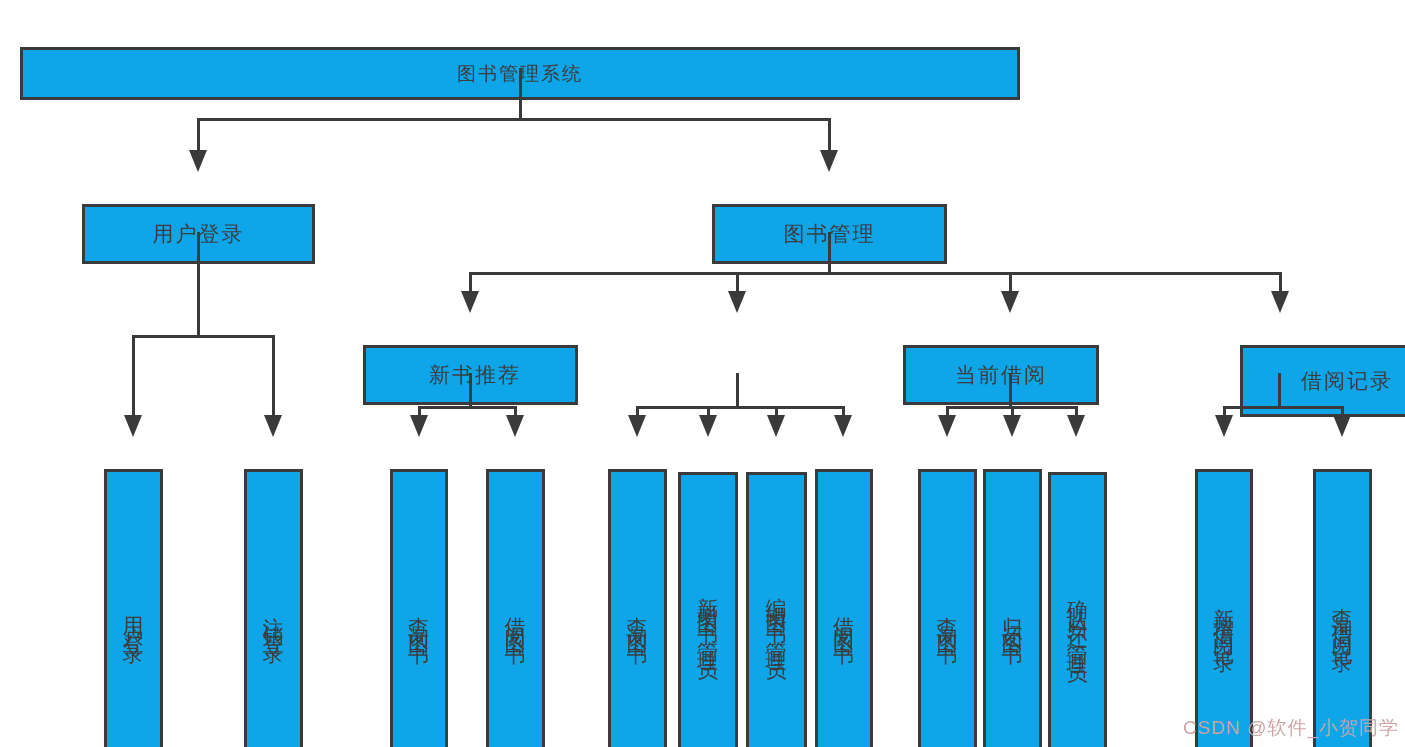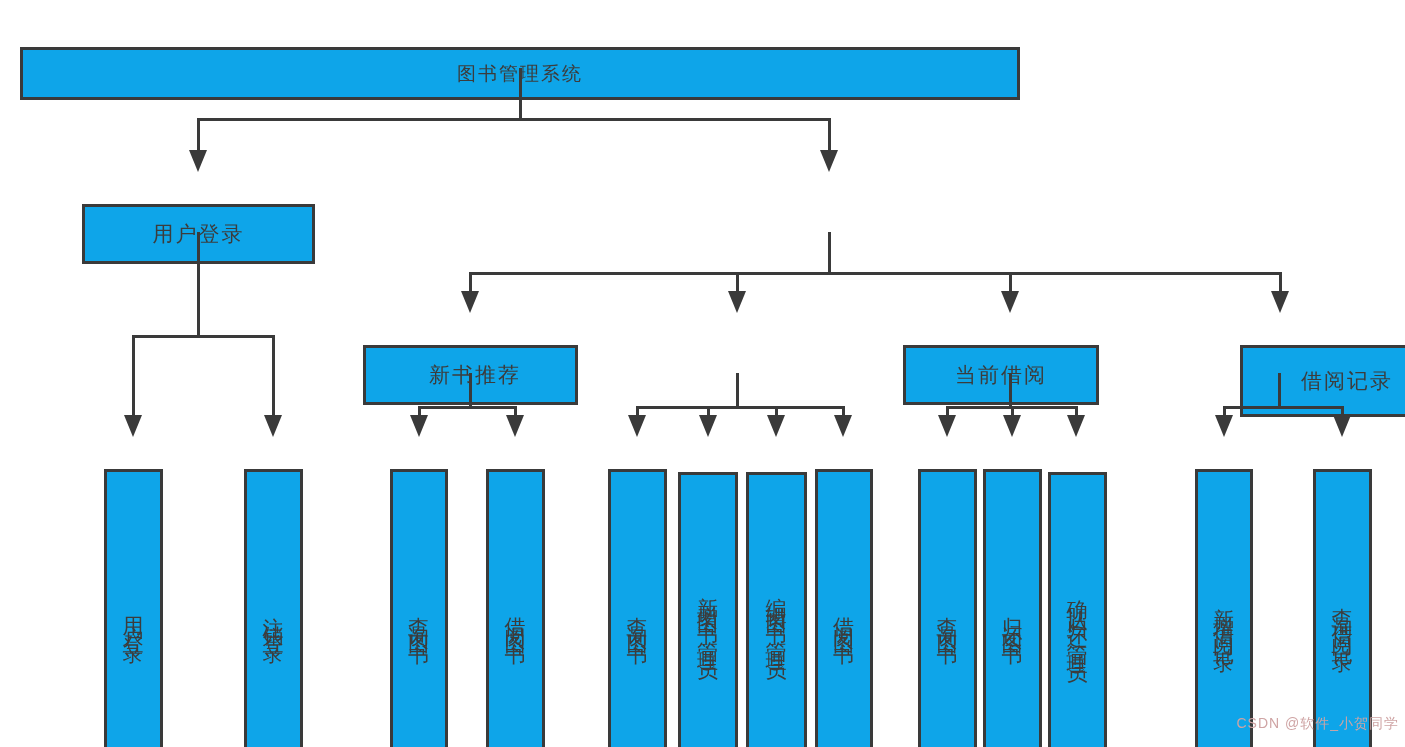--- a/index.html
+++ b/index.html
@@ -42,21 +42,21 @@
   .vl{position:absolute;width:3px;background:var(--line);}
   .ah{
     position:absolute;width:0;height:0;
     border-left:9px solid transparent;
     border-right:9px solid transparent;
     border-top:22px solid var(--line);
   }
   .watermark{
     position:absolute;
     right:6px;top:715px;
-    font-size:14px;
+    font-size:19px;
     color:var(--wm);
     letter-spacing:1px;
     z-index:9;
     white-space:nowrap;
   }
 </style>
 </head>
 <body>
 
 <div id="stage">
@@ -67,20 +67,23 @@
 
   <i class="vl" style="left:519px;top:68px;height:50px;"></i>
   <i class="hl" style="left:197px;top:118px;width:634px;"></i>
   <i class="vl" style="left:197px;top:118px;height:34px;"></i>
   <i class="ah" style="left:189px;top:150px;"></i>
   <i class="vl" style="left:828px;top:118px;height:34px;"></i>
   <i class="ah" style="left:820px;top:150px;"></i>
 
   <div class="box" style="left:82px;top:172px;width:233px;height:60px;">
     <span>用户登录</span>
+  </div>
+  <div class="box" style="left:712px;top:172px;width:235px;height:60px;">
+    <span>图书管理</span>
   </div>
 
   <i class="vl" style="left:197px;top:232px;height:103px;"></i>
   <i class="hl" style="left:132px;top:335px;width:143px;"></i>
   <i class="vl" style="left:132px;top:335px;height:80px;"></i>
   <i class="ah" style="left:124px;top:415px;"></i>
   <i class="vl" style="left:272px;top:335px;height:80px;"></i>
   <i class="ah" style="left:264px;top:415px;"></i>
 
   <i class="vl" style="left:828px;top:232px;height:40px;"></i>

